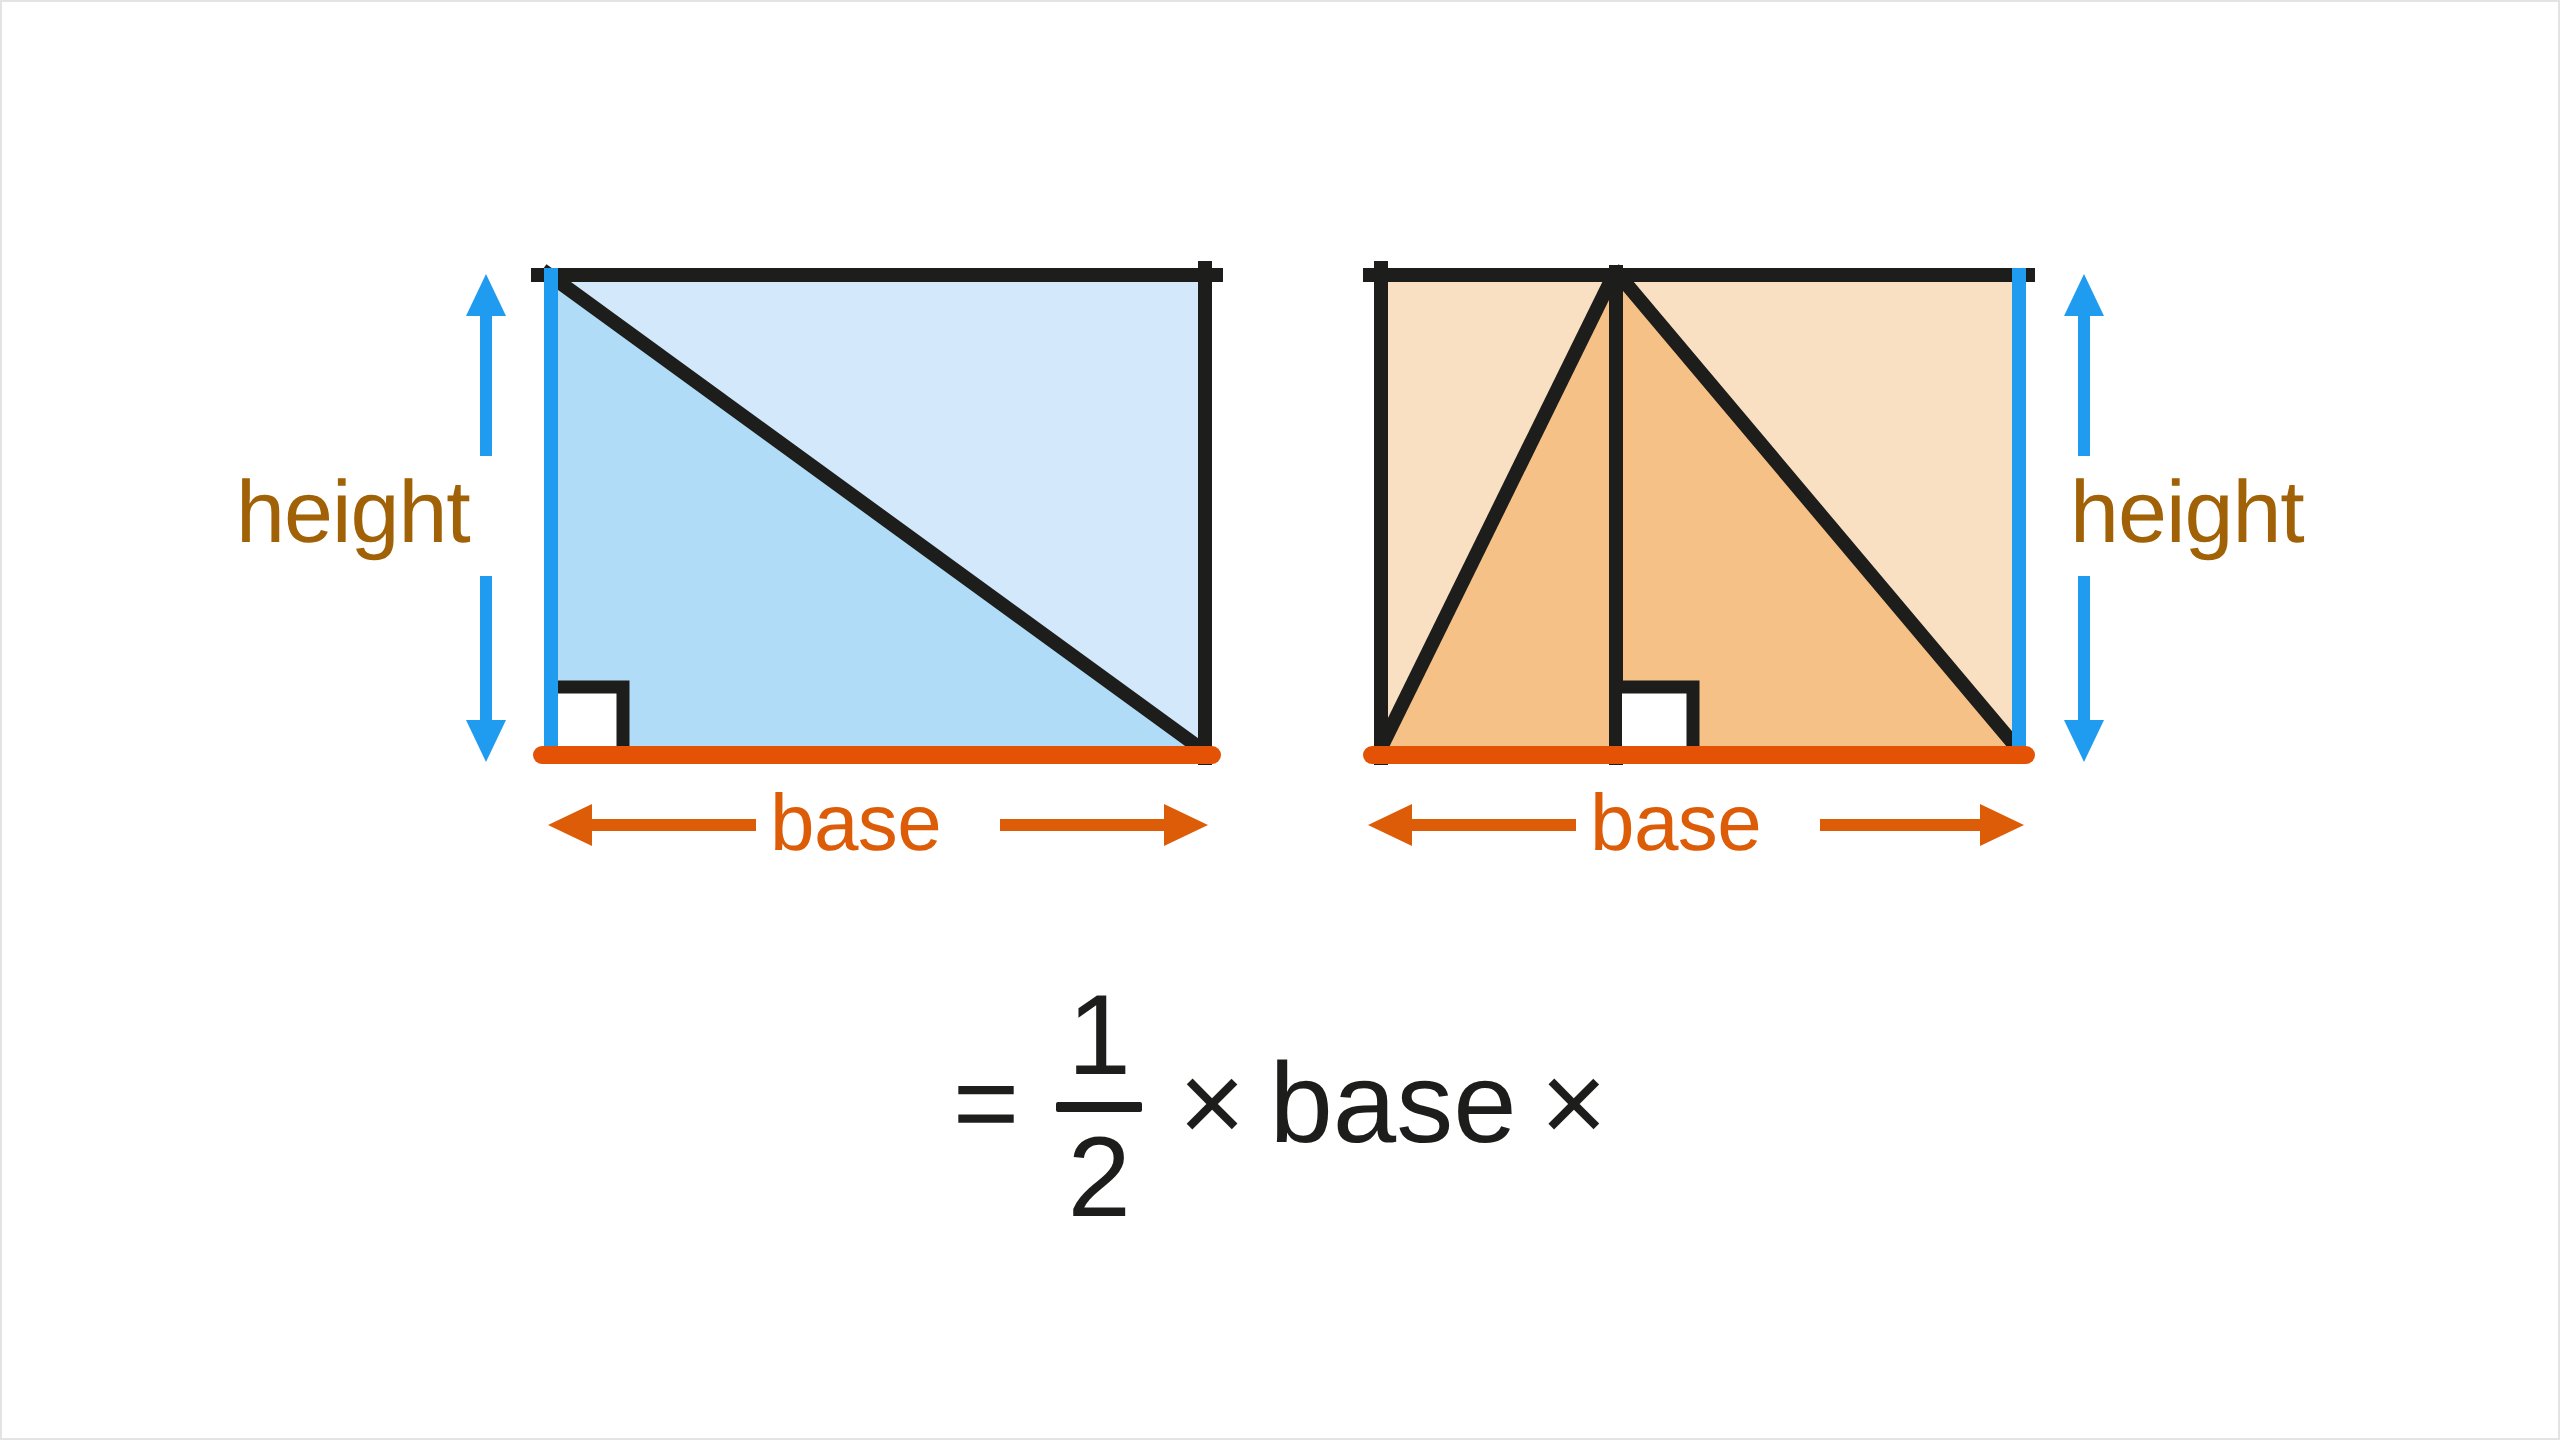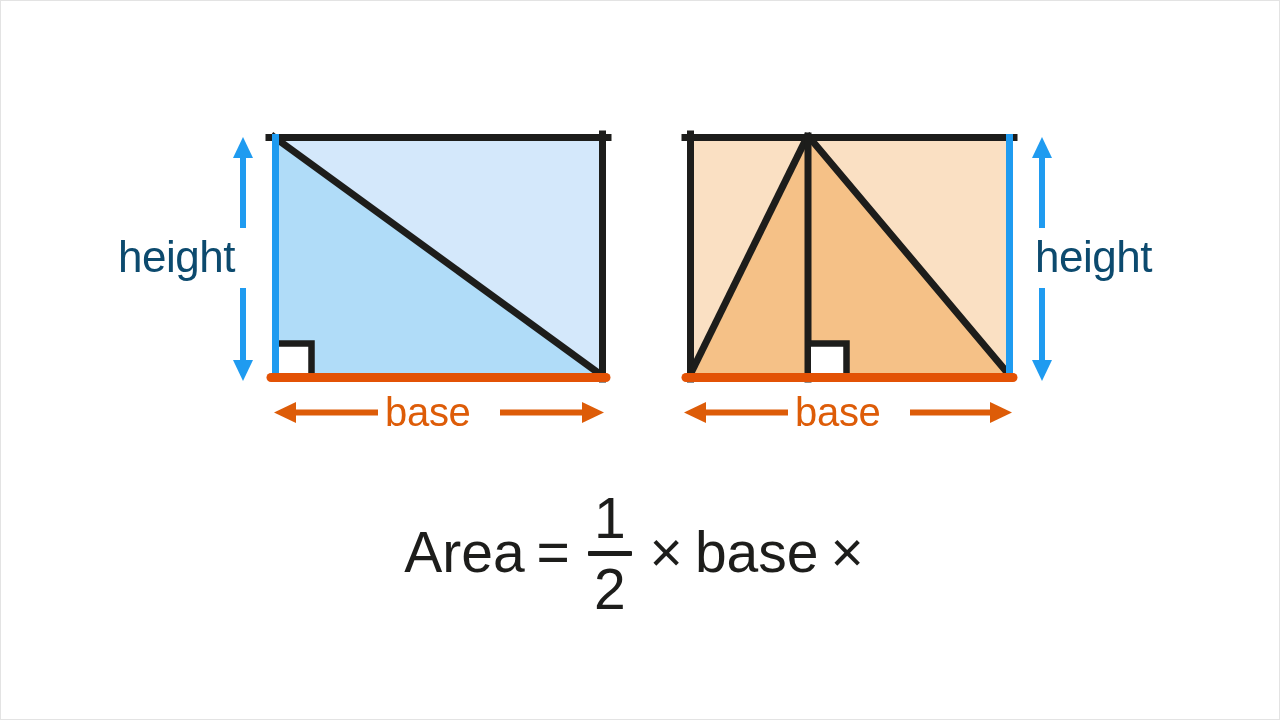--- a/index.html
+++ b/index.html
@@ -34,21 +34,21 @@
     left: 0;
     top: 0;
   }
   .label-text {
     position: absolute;
     white-space: nowrap;
     font-weight: 400;
     line-height: 1;
   }
   .height-label {
-    color: #0c4a6e;
+    color: #a16207;
     font-size: 44px;
     letter-spacing: -0.5px;
   }
   #height-label-left {
     left: 118px;
     top: 235px;
   }
   #height-label-right {
     left: 1035px;
     top: 235px;
@@ -195,21 +195,20 @@
 
   <div class="label-text height-label" id="height-label-left">height</div>
 
   <div class="label-text height-label" id="height-label-right">height</div>
 
   <div class="label-text base-label" id="base-label-left">base</div>
 
   <div class="label-text base-label" id="base-label-right">base</div>
 
   <div id="formula">
-    <span class="term">Area</span>
     <span class="times">=</span>
     <span class="fraction">
       <span class="numer">1</span>
       <span class="bar"></span>
       <span class="denom">2</span>
     </span>
     <span class="times">×</span>
     <span class="term">base</span>
     <span class="times">×</span>
   </div>

